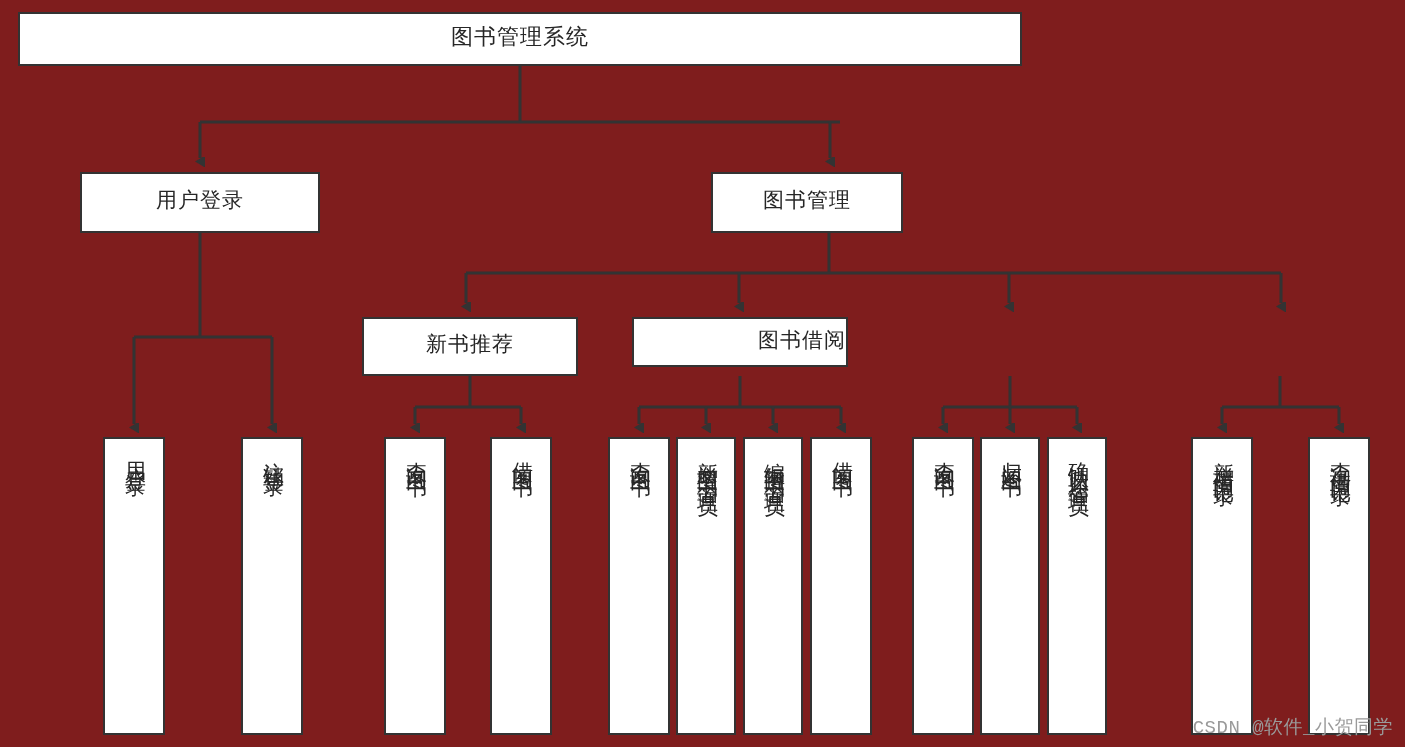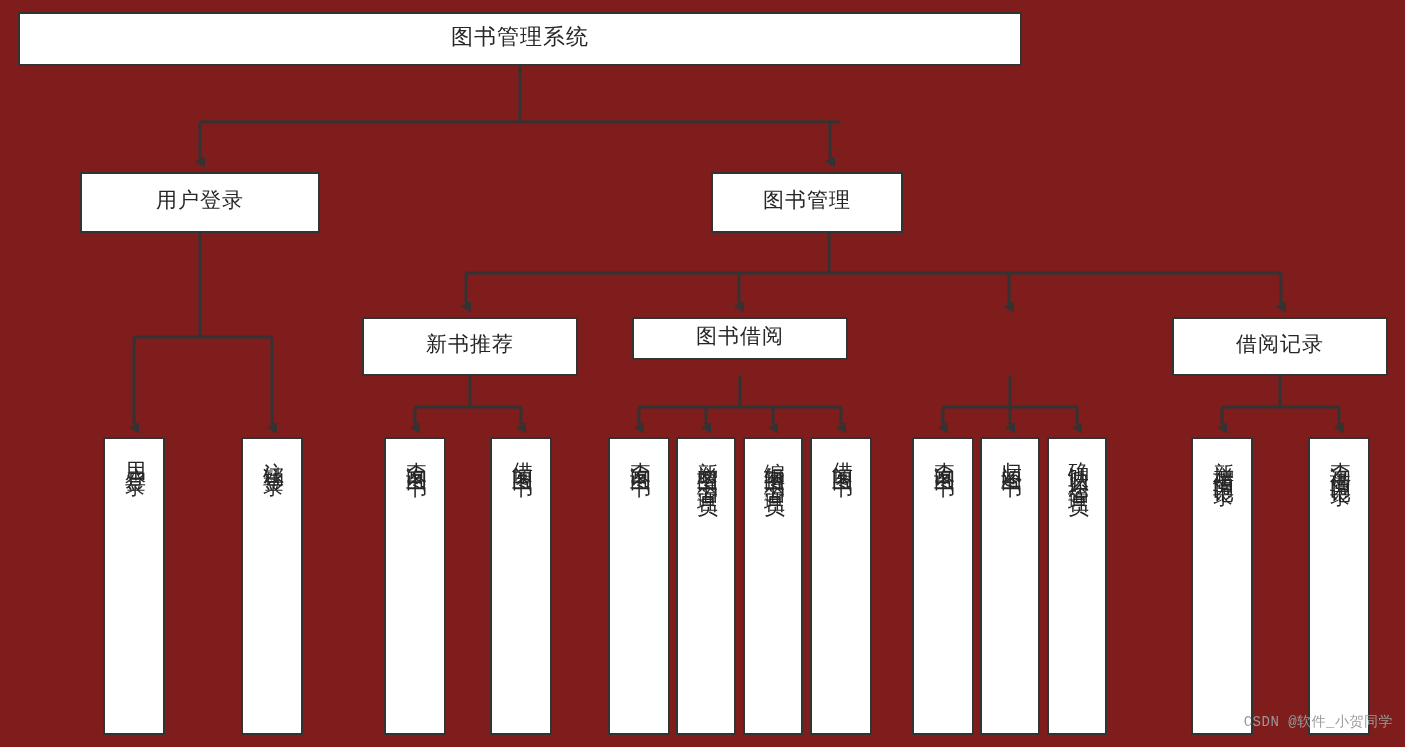--- a/index.html
+++ b/index.html
@@ -50,22 +50,22 @@
     text-orientation:upright;
     font-size:21px;
     letter-spacing:5px;
     line-height:1;
     white-space:nowrap;
     color:#262626;
   }
   .watermark{
     position:absolute;
     right:12px;
-    bottom:16px;
-    font-size:14px;
+    bottom:7px;
+    font-size:19px;
     color:#9a9a9a;
     letter-spacing:0.5px;
     white-space:nowrap;
     z-index:5;
   }
 </style>
 </head>
 <body>
 
 <div id="canvas">
@@ -130,28 +130,25 @@
   </div>
 
   <div class="node" style="left:711px; top:172px; width:192px; height:61px;">
     <span class="label">图书管理</span>
   </div>
 
   <div class="node" style="left:362px; top:317px; width:216px; height:59px;">
     <span class="label">新书推荐</span>
   </div>
 
-  <div class="node" style="left:632px; top:317px; width:216px; height:43px;">
+  <div class="node" style="left:632px; top:317px; width:216px; height:50px;justify-content:flex-end;">
     <span class="label">图书借阅</span>
   </div>
 
 
-  <div class="node" style="left:1172px; top:317px; width:216px; height:59px;">
-    <span class="label">借阅记录</span>
-  </div>
 
   <div class="node leaf" style="left:103px; top:437px; width:62px; height:298px;">
     <span class="label">用户登录</span>
   </div>
 
   <div class="node leaf" style="left:241px; top:437px; width:62px; height:298px;">
     <span class="label">注销登录</span>
   </div>
 
   <div class="node leaf" style="left:384px; top:437px; width:62px; height:298px;">

